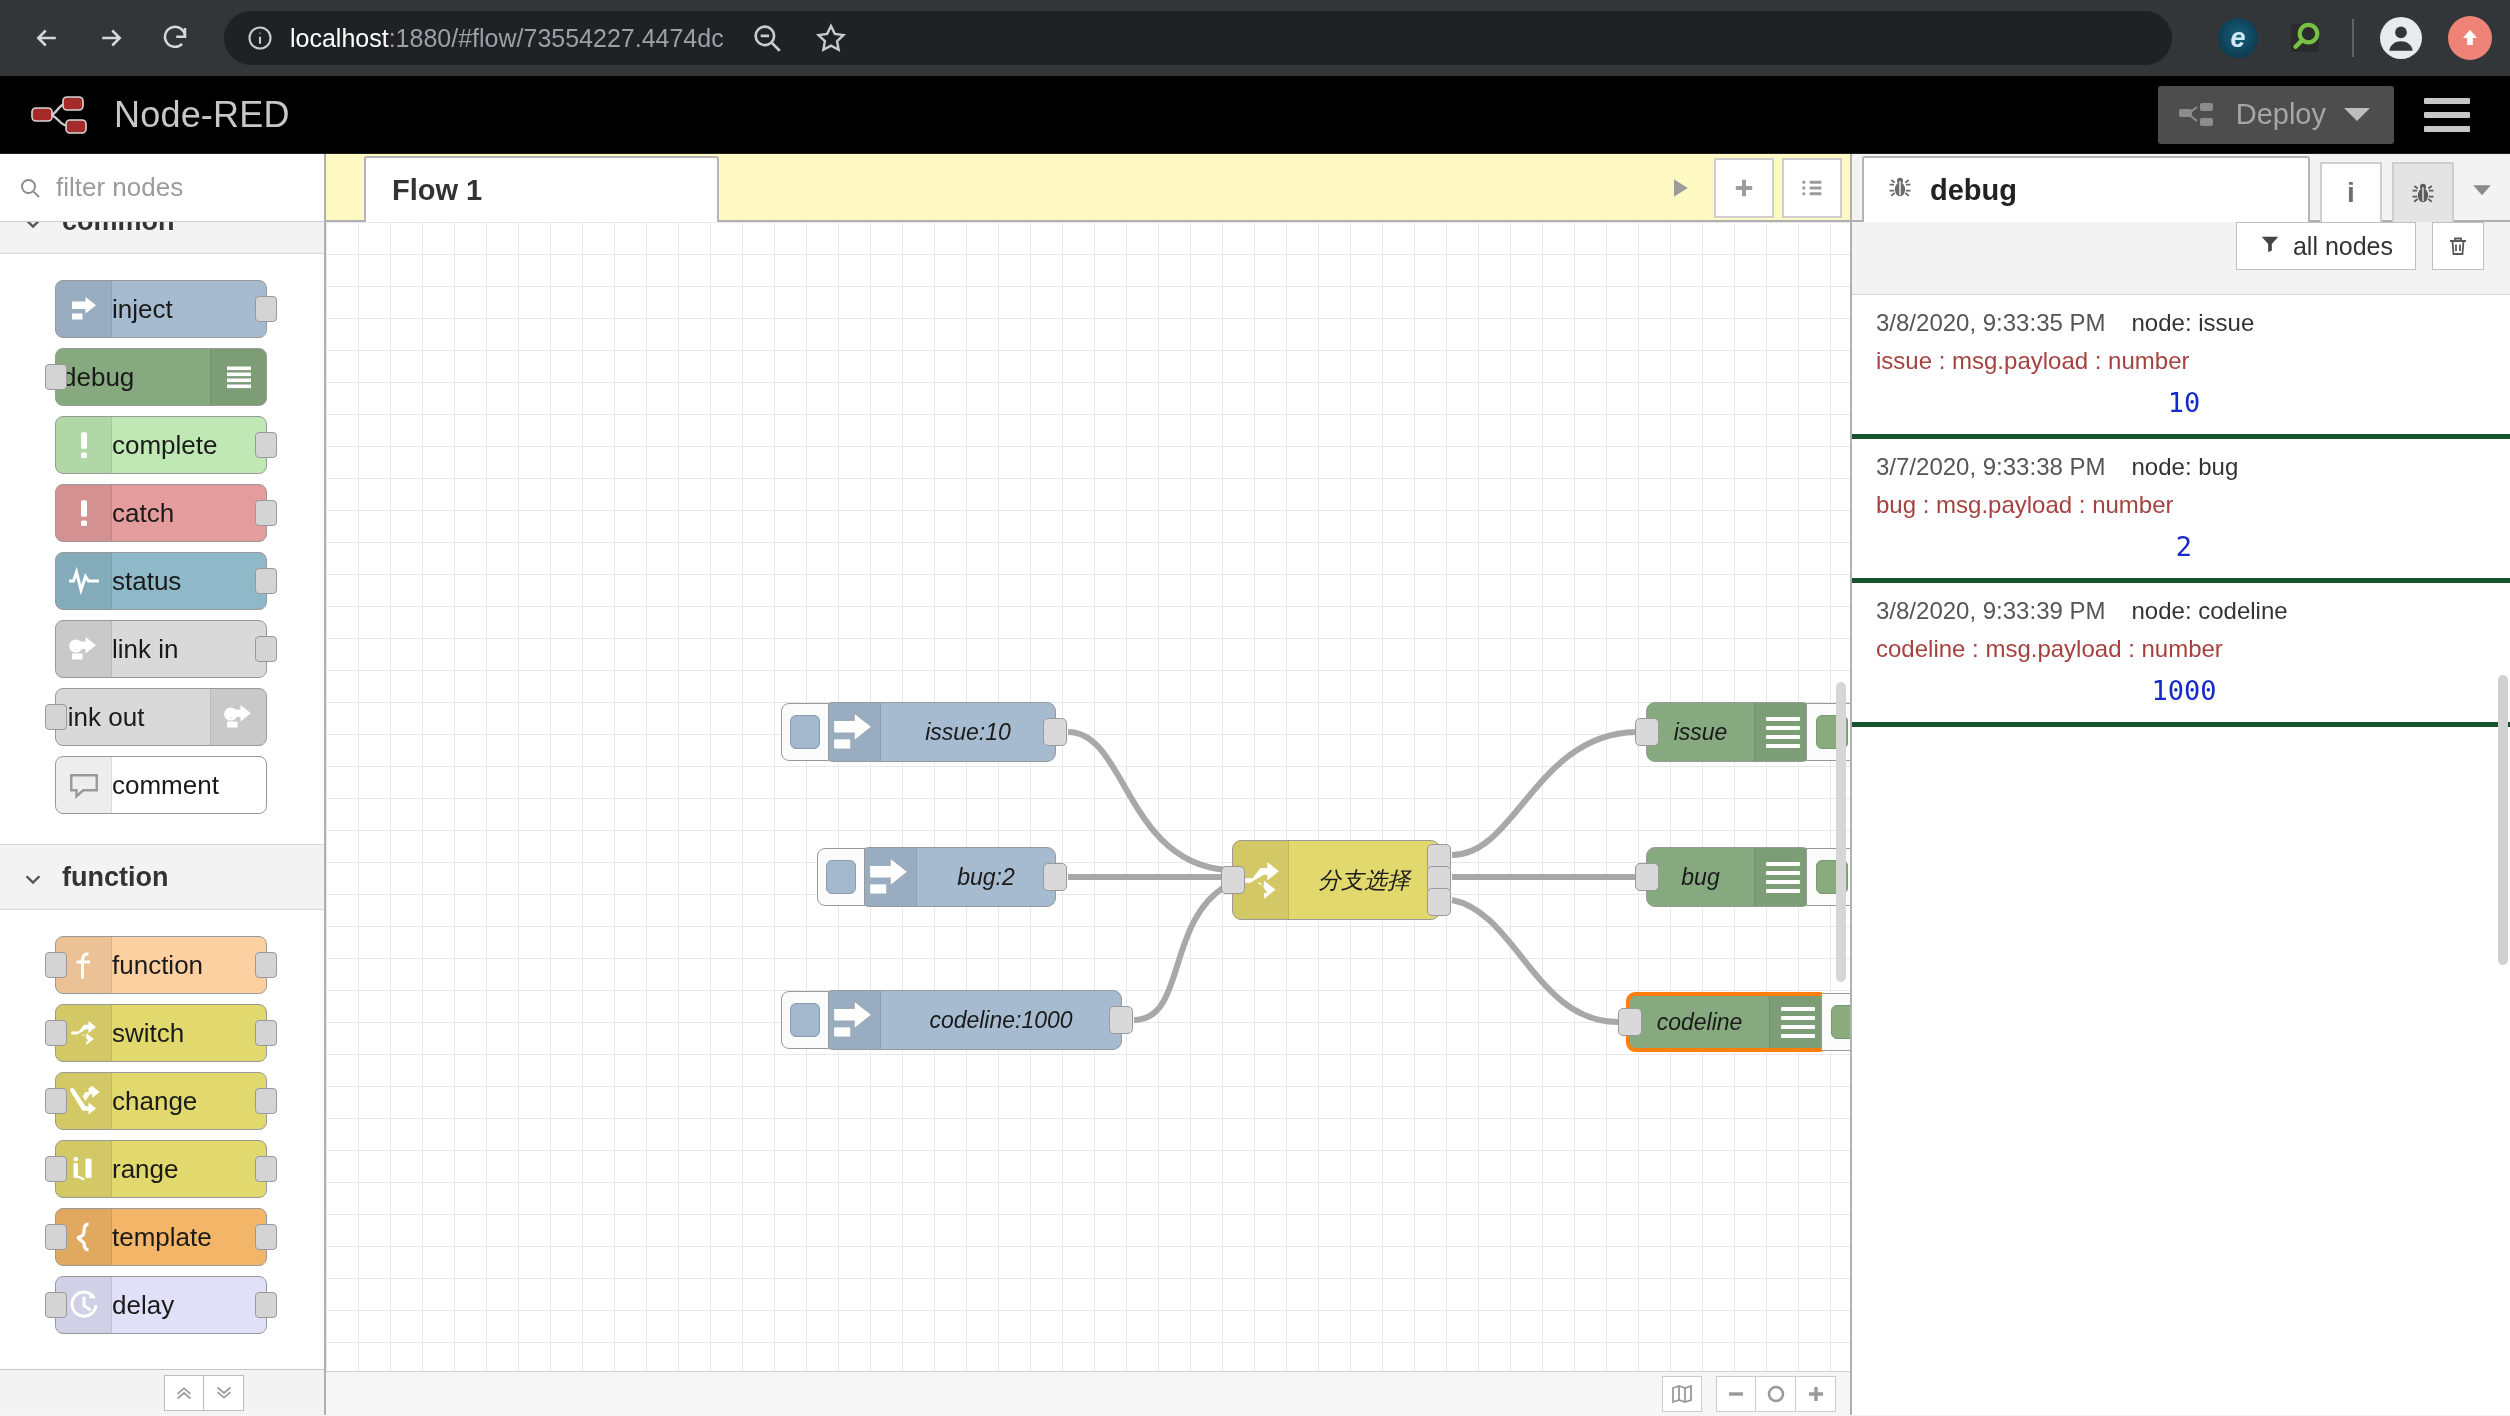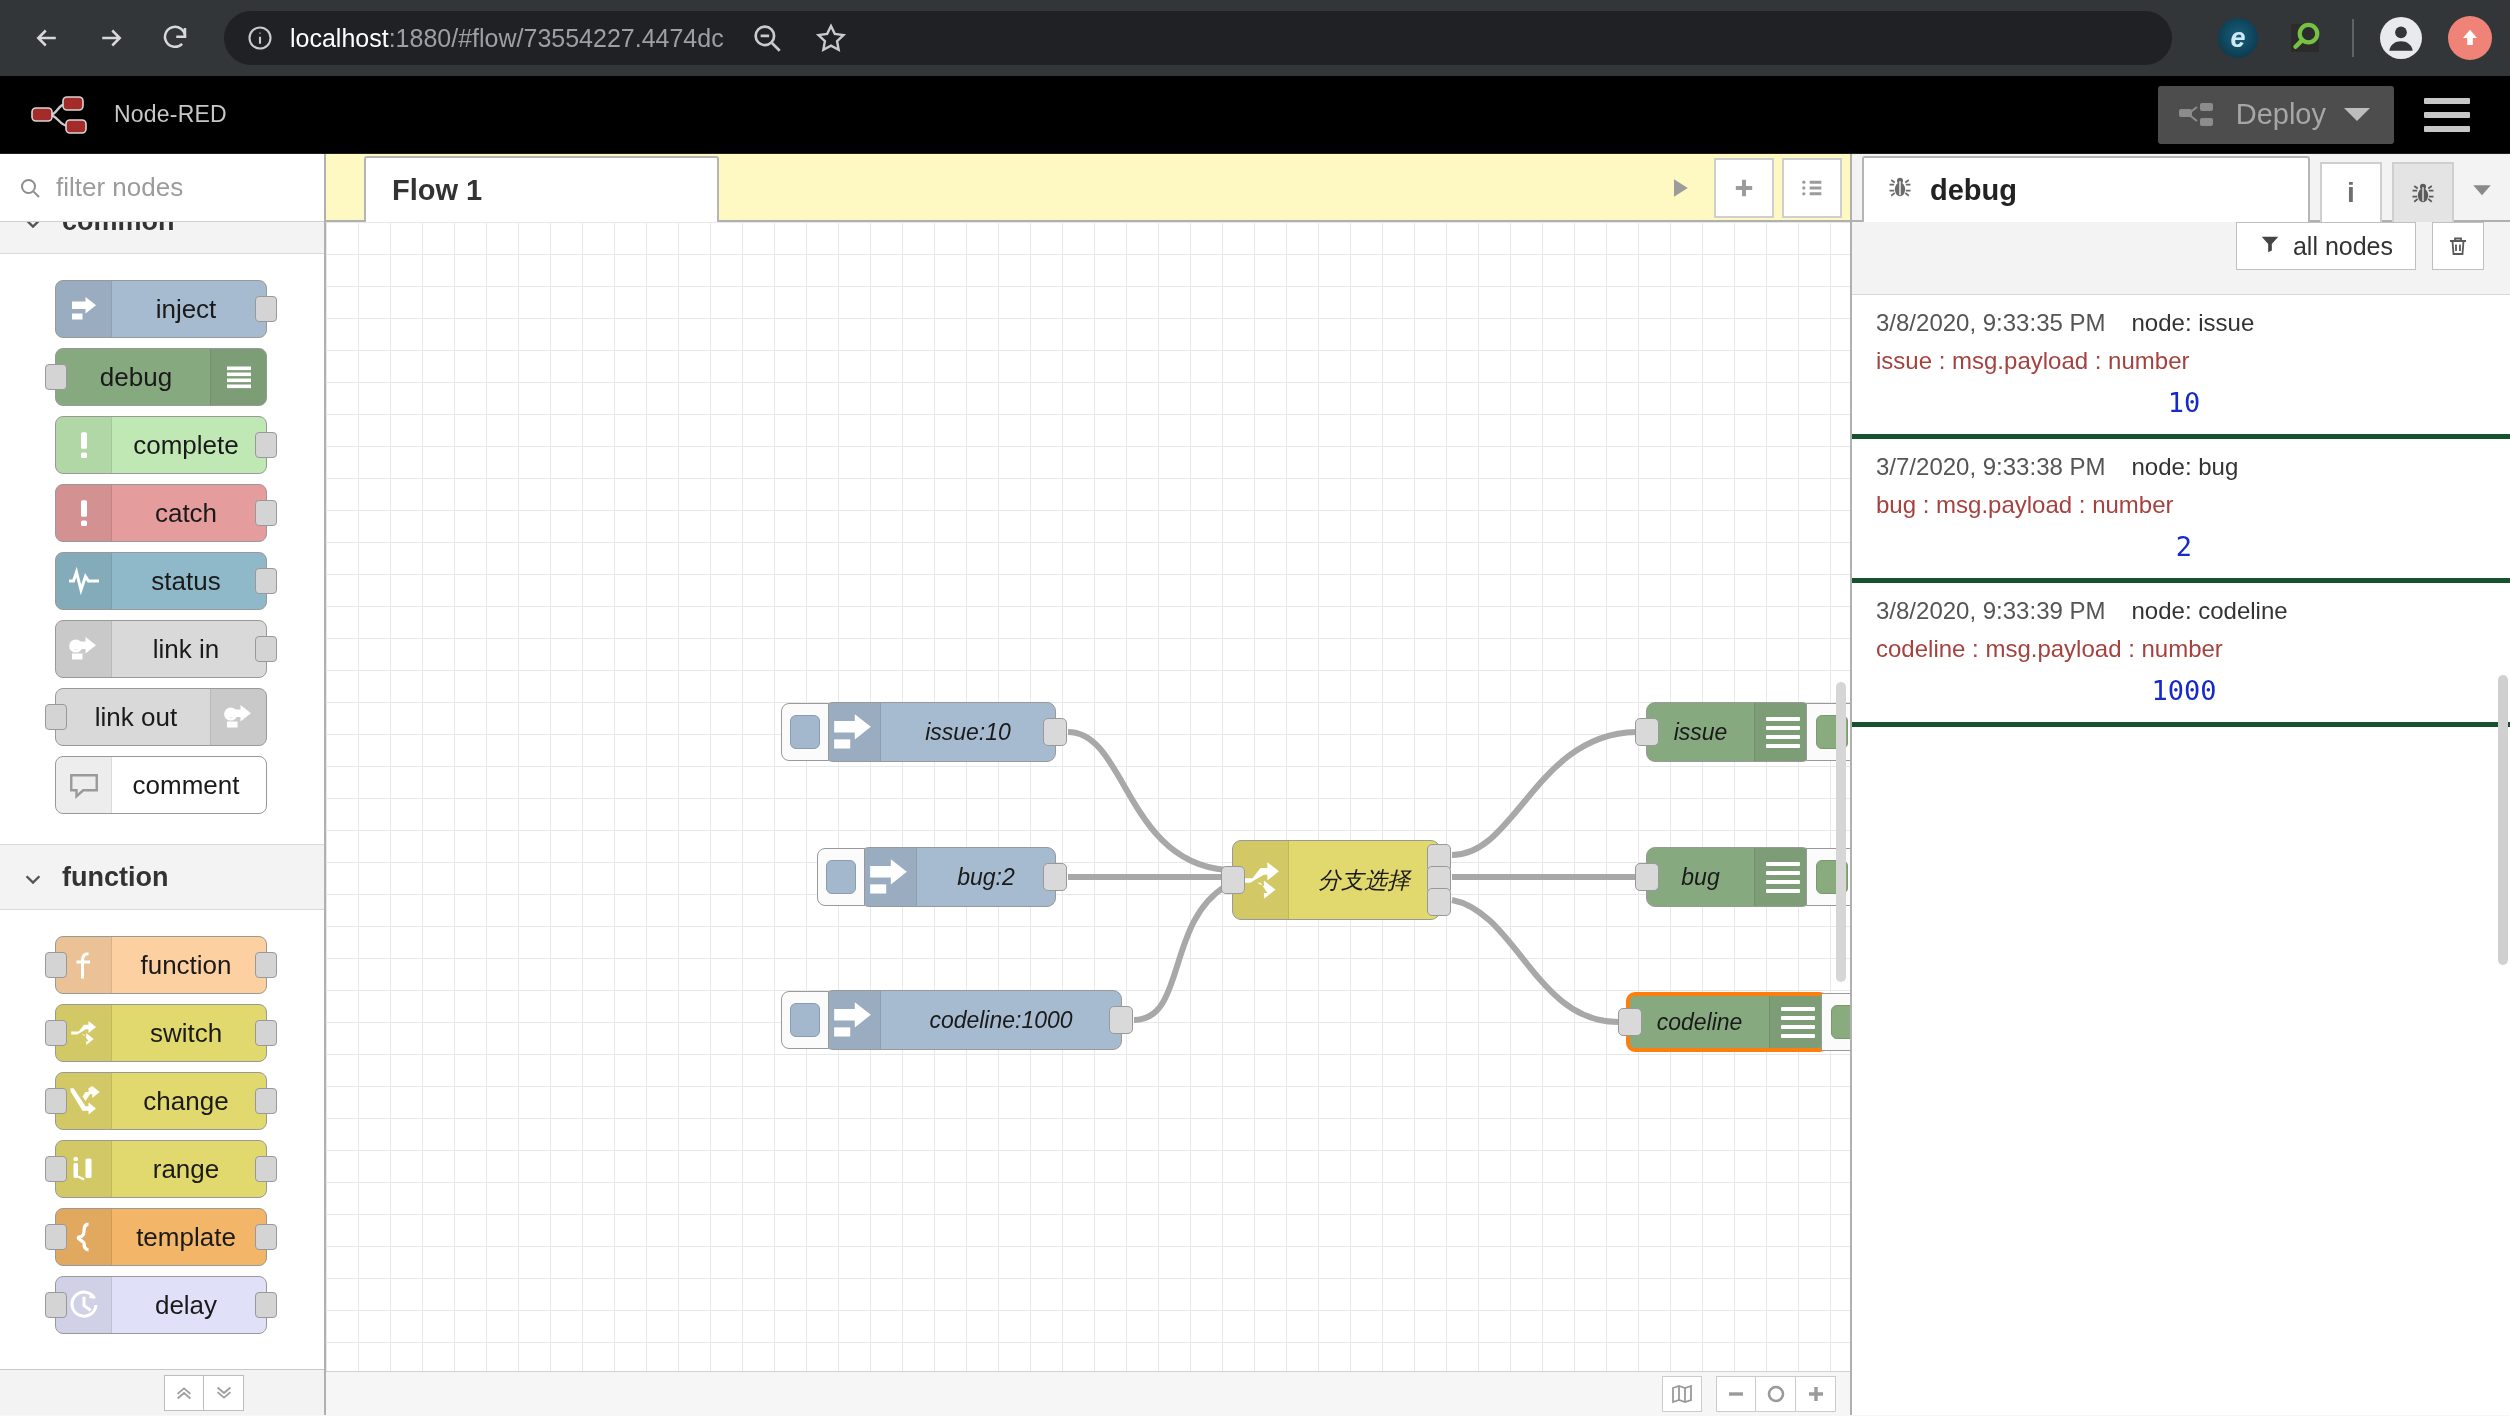--- a/index.html
+++ b/index.html
@@ -51,21 +51,21 @@
   }
 
   
   .nr-header {
     height: 78px; background: #000; display: flex; align-items: center;
     padding: 0 0 0 30px; justify-content: space-between;
     border-bottom: 1px solid #201f1f;
   }
   .nr-brand { display: flex; align-items: center; gap: 16px; }
   .nr-logo { width: 68px; height: 46px; }
-  .nr-title { color: #c7c7c7; font-size: 23px; letter-spacing: .2px; }
+  .nr-title { color: #c7c7c7; font-size: 36px; letter-spacing: .2px; }
   .nr-right { display: flex; align-items: center; gap: 0; height: 100%; }
   .deploy-btn {
     height: 58px; background: #4d4d4d; color: #a6a6a6; display: flex;
     align-items: center; gap: 18px; padding: 0 24px 0 20px; border-radius: 3px;
     font-size: 29px; margin-right: 30px;
   }
   .deploy-icon { width: 40px; height: 28px; }
   .caret-down { width: 0; height: 0; border-left: 13px solid transparent;
     border-right: 13px solid transparent; border-top: 13px solid #bdbdbd; }
   .hamburger { width: 46px; display:flex; flex-direction: column; gap: 8px; margin-right: 40px;}
@@ -93,21 +93,21 @@
   .pnode {
     position: relative; margin: 10px 0 10px 55px; width: 212px; height: 58px;
     border-radius: 8px; border: 1px solid #999; display: flex; align-items: center;
     font-size: 26px; color: #1a1a1a;
   }
   .pnode .pic {
     width: 56px; height: 100%; display:flex; align-items:center; justify-content:center;
     border-right: 1px solid rgba(0,0,0,.08);
     background: rgba(0,0,0,.07); border-radius: 7px 0 0 7px;
   }
-  .pnode .plabel { flex: 1 1 auto; text-align: center; padding-right: 6px; }
+  .pnode .plabel { flex: 1 1 auto; text-align: left; padding-right: 6px; }
   .pnode.rev .pic { order: 2; border-right: none; border-left: 1px solid rgba(0,0,0,.08); border-radius: 0 7px 7px 0; }
   .pnode.rev .plabel { order: 1; padding-right: 0; padding-left: 6px;}
   .port {
     position: absolute; width: 22px; height: 26px; background: #d4d4d4;
     border: 1px solid #999; border-radius: 4px; top: 50%; transform: translateY(-50%);
   }
   .port.out { right: -11px; }
   .port.in { left: -11px; }
   .pnode svg.glyph { width: 36px; height: 36px; }
   .palette-footer {

